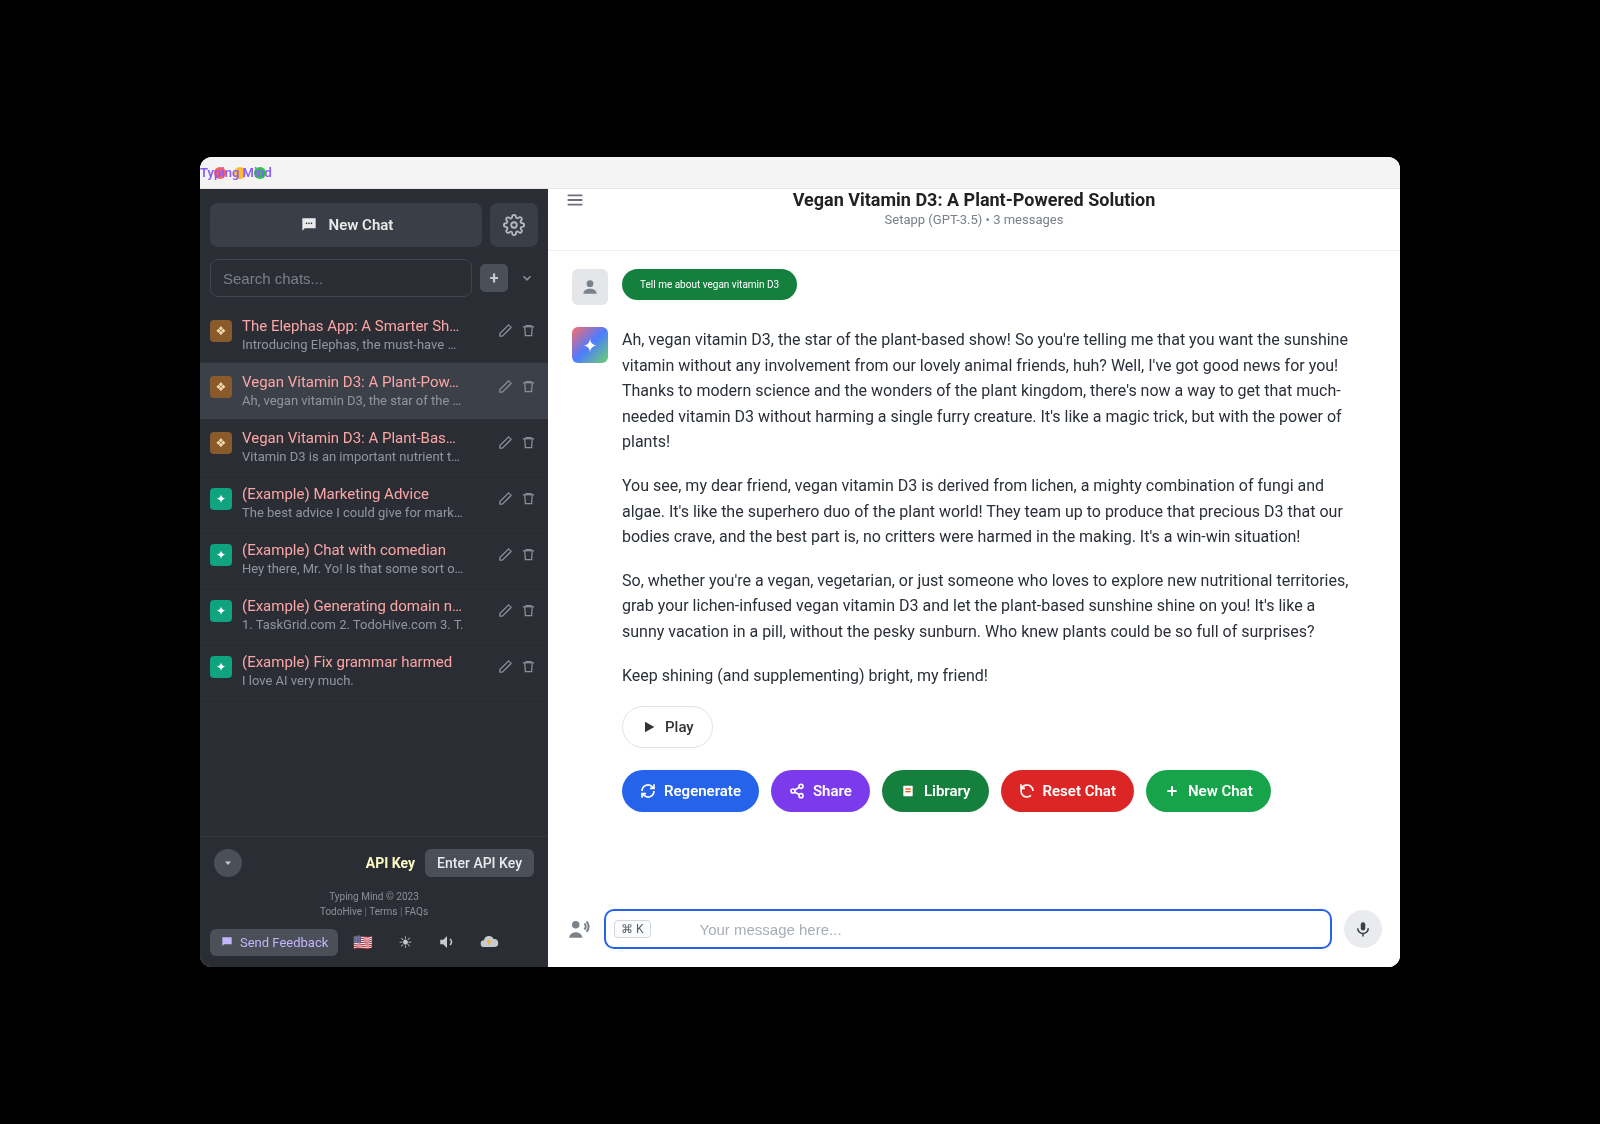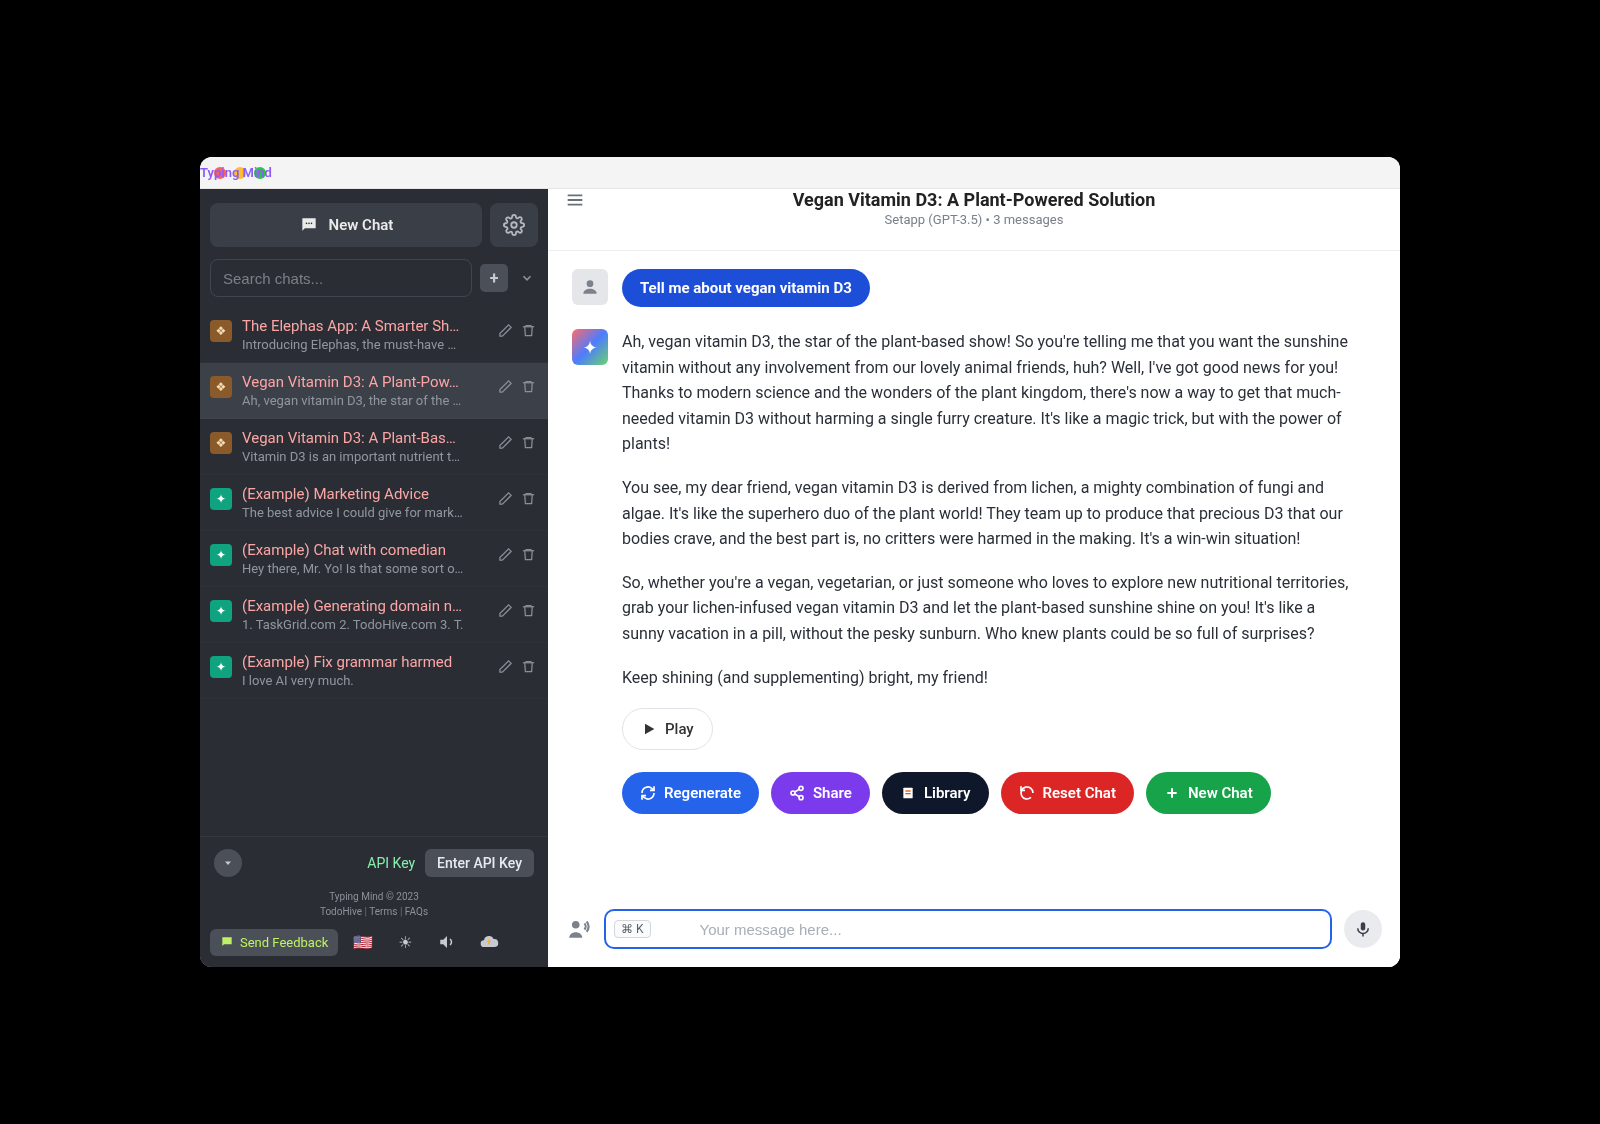--- a/index.html
+++ b/index.html
@@ -147,34 +147,34 @@
 }
 .api-row {
   display: flex; align-items: center; gap: 10px;
   padding: 12px 14px;
 }
 .api-row .left-circle {
   width: 28px; height: 28px; border-radius: 50%;
   background: #4a4f58; display: flex; align-items: center; justify-content: center;
   color: #c7cbd1;
 }
-.api-label { font-size: 14px; color: #86efac; font-weight: 400; margin-left: auto; text-align: right; }
+.api-label { font-size: 14px; color: #fef9c3; font-weight: 700; margin-left: auto; text-align: right; }
 .api-btn {
   background: #4a4f58; color: #e8eaed; padding: 6px 12px;
   border-radius: 6px; font-size: 14px; font-weight: 500; cursor: pointer;
 }
 .copy-line { text-align: center; font-size: 10px; color: #8b9098; padding: 2px 0; }
 .copy-line a { color: #8b9098; }
 .sep { color: #6b7078; }
 .fb-row {
   display: flex; align-items: center; gap: 8px;
   padding: 8px 10px 10px 10px;
 }
 .fb-btn {
-  background: #4a4f58; color: #bef264;
+  background: #4a4f58; color: #c4b5fd;
   padding: 6px 10px; border-radius: 6px;
   display: flex; align-items: center; gap: 6px;
   font-size: 13px; cursor: pointer;
 }
 .fb-ic {
   width: 34px; height: 30px; background: transparent;
   display: flex; align-items: center; justify-content: center;
   color: #c7cbd1; font-size: 16px; cursor: pointer;
 }
 
@@ -193,42 +193,42 @@
 
 .m-scroll { flex: 1; overflow-y: auto; padding: 18px 24px 90px 24px; }
 .msg-row { display: flex; gap: 14px; margin-bottom: 22px; }
 .m-av {
   width: 36px; height: 36px; border-radius: 6px;
   background: #e4e6ea; display: flex; align-items: center; justify-content: center;
   color: #7b828c; flex-shrink: 0;
 }
 .m-av.ai { background: linear-gradient(135deg,#ff6b6b,#4d7cff,#6bd46b); color: #fff; font-size: 18px; }
 .user-bubble {
-  background: #1d4ed8; color: #fff; padding: 10px 18px;
-  border-radius: 20px; font-size: 15px; font-weight: bold;
+  background: #15803d; color: #fff; padding: 10px 18px;
+  border-radius: 20px; font-size: 10px;
 }
 .ai-content { font-size: 16px; line-height: 1.6; color: #2a2f38; max-width: 730px; }
 .ai-content p { margin-bottom: 18px; }
 .play-pill {
   border: 1px solid #e0e3e8; border-radius: 22px; padding: 8px 18px;
   display: inline-flex; align-items: center; gap: 8px;
   font-size: 15px; color: #333; font-weight: 500; cursor: pointer;
 }
 
 .action-bar {
   display: flex; justify-content: flex-start; gap: 12px; margin-top: 22px; flex-wrap: wrap;
 }
 .pill {
   padding: 9px 18px; border-radius: 22px; color: #fff;
   display: inline-flex; align-items: center; gap: 8px;
   font-size: 15px; font-weight: 600; cursor: pointer;
 }
 .p-blue { background: #2563eb; }
 .p-purple { background: #7c3aed; }
-.p-orange { background: #0f172a; }
+.p-orange { background: #15803d; }
 .p-red { background: #dc2626; }
 .p-green { background: #16a34a; }
 
 
 .m-input-wrap {
   position: absolute; left: 0; right: 0; bottom: 0;
   padding: 14px 18px 18px 18px;
   background: #fff;
   display: flex; align-items: center; gap: 12px;
 }

